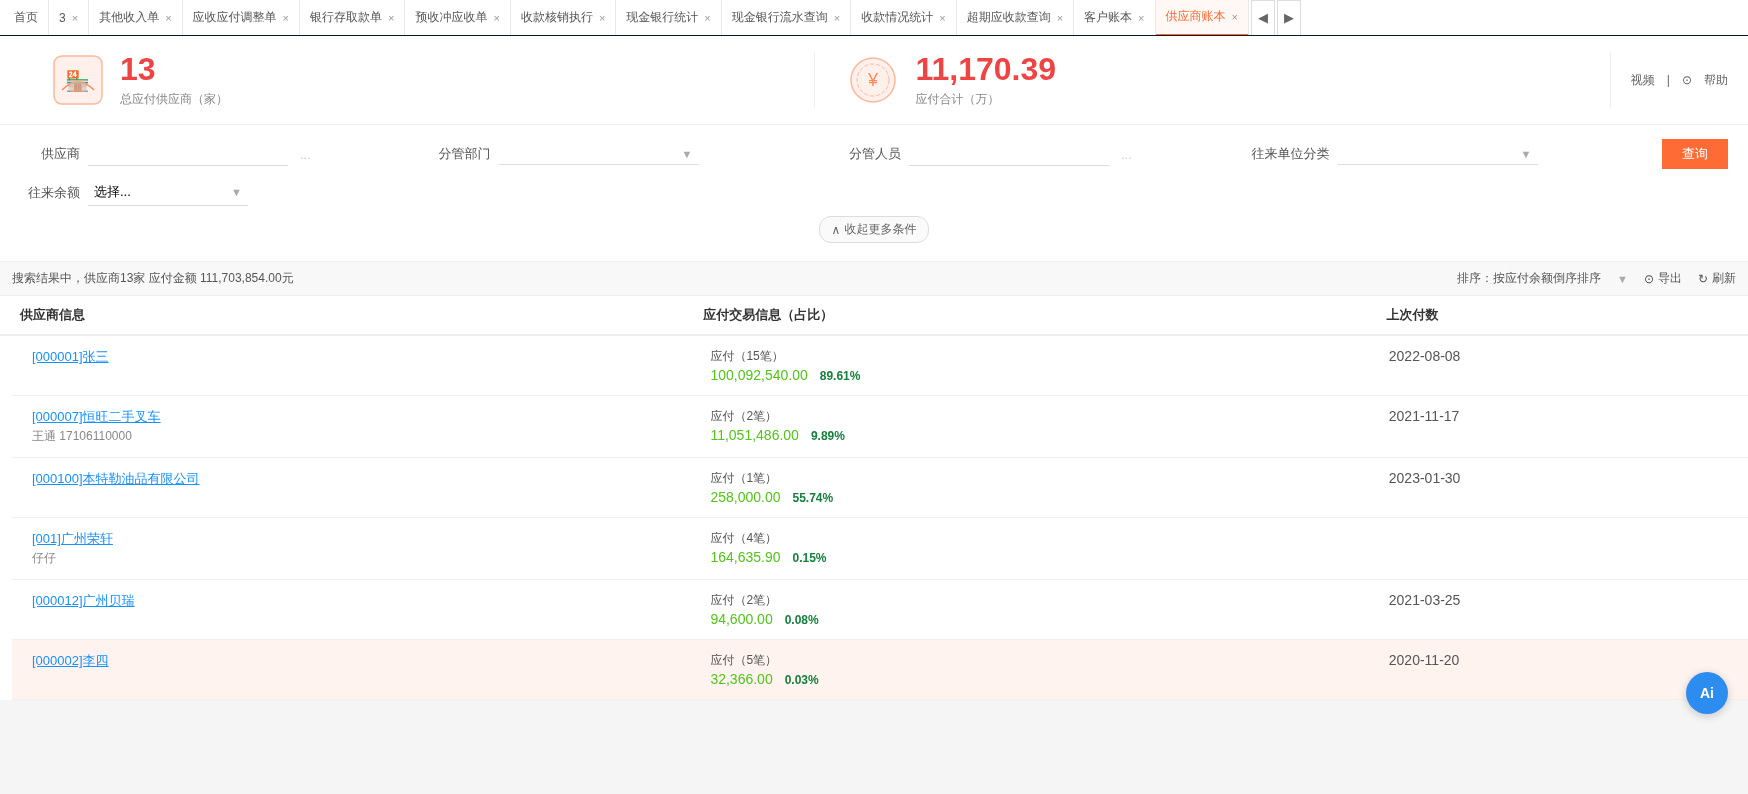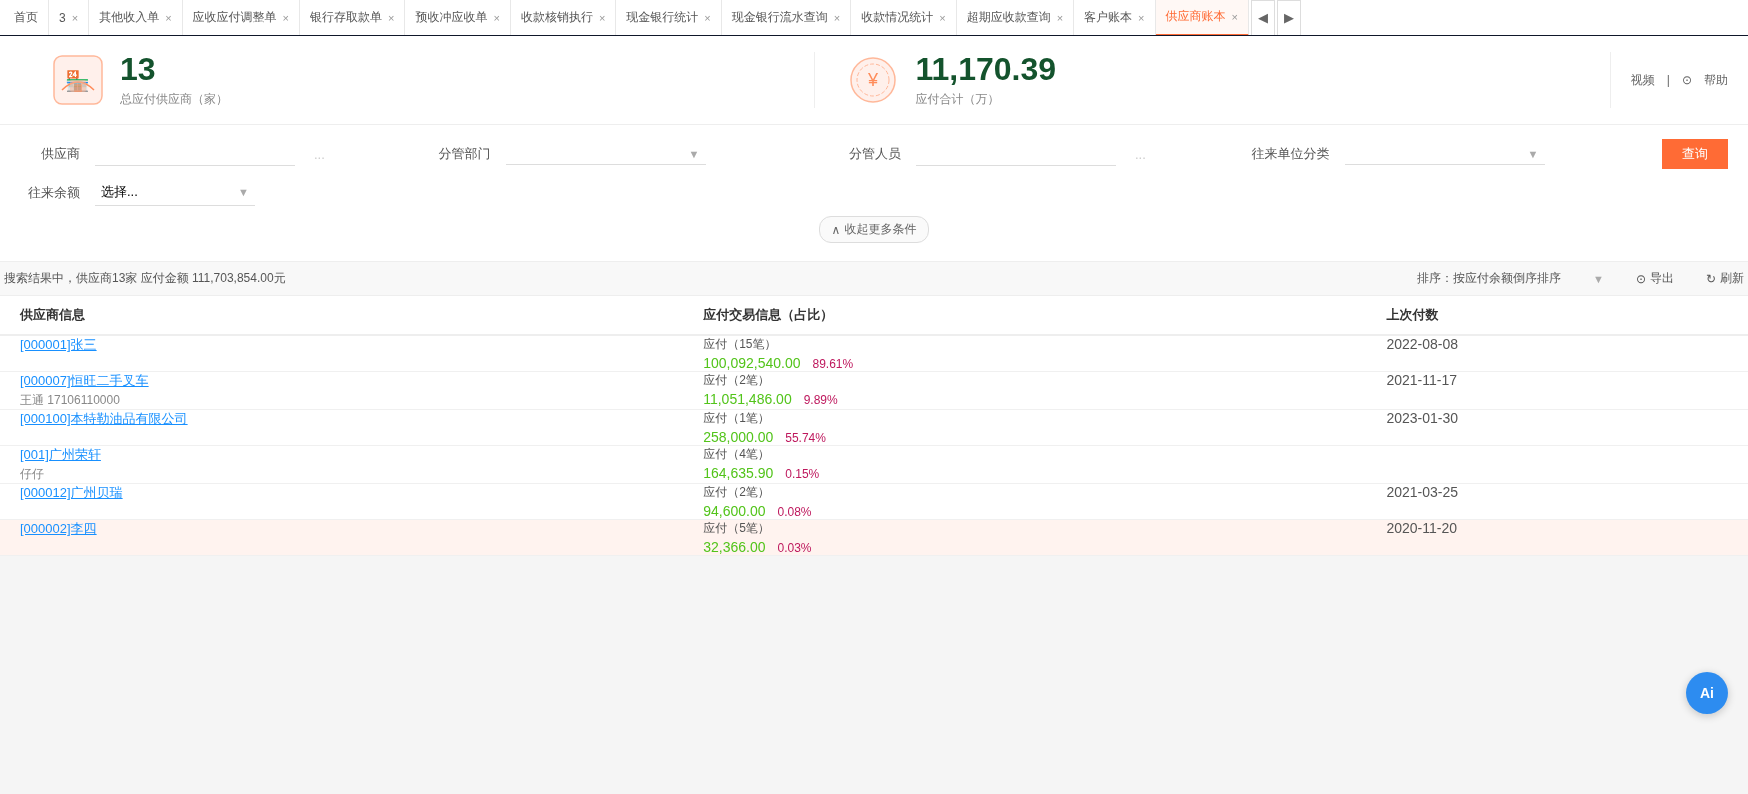--- a/index.html
+++ b/index.html
@@ -25,31 +25,31 @@
       align-items: center; gap: 0;
     }
     .stat-block {
       display: flex; align-items: center; gap: 14px; flex: 1;
       border-right: 1px solid #eee; padding: 0 30px;
     }
     .stat-block:last-child { border-right: none; }
     .stat-icon { width: 56px; height: 56px; display: flex; align-items: center; justify-content: center; }
     .stat-icon svg { width: 52px; height: 52px; }
     .stat-info { display: flex; flex-direction: column; }
-    .stat-number { font-size: 32px; font-weight: bold; color: #14532d; line-height: 1.1; }
+    .stat-number { font-size: 32px; font-weight: bold; color: #ef4444; line-height: 1.1; }
     .stat-label { font-size: 12px; color: #888; margin-top: 4px; }
     .header-actions { display: flex; align-items: center; gap: 12px; font-size: 12px; color: #666; margin-left: auto; padding-left: 20px; }
     .header-actions span { cursor: pointer; }
 
     
     .filter-area {
       background: #fff; padding: 14px 20px 10px; border-bottom: 1px solid #eee;
     }
     .filter-row { display: flex; align-items: center; gap: 20px; margin-bottom: 10px; }
-    .filter-item { display: flex; align-items: center; gap: 15px; flex: 1; }
+    .filter-item { display: flex; align-items: center; gap: 8px; flex: 1; }
     .filter-label { font-size: 13px; color: #555; white-space: nowrap; min-width: 60px; text-align: right; }
     .filter-input {
       flex: 1; border: none; border-bottom: 1px solid #ddd; padding: 4px 6px;
       font-size: 13px; color: #333; outline: none; background: transparent;
     }
     .filter-input-dots { color: #ccc; margin-left: 4px; }
     .filter-select {
       flex: 1; border: none; border-bottom: 1px solid #ddd; padding: 4px 6px;
       font-size: 13px; color: #333; background: transparent; outline: none;
       display: flex; align-items: center; justify-content: space-between; cursor: pointer;
@@ -62,45 +62,45 @@
     .collapse-btn {
       display: flex; align-items: center; justify-content: center; gap: 4px;
       color: #666; font-size: 12px; cursor: pointer; padding: 4px 12px;
       border: 1px solid #ddd; border-radius: 12px; background: #fafafa; margin: 0 auto 8px;
       width: fit-content;
     }
 
     
     .results-bar {
       display: flex; align-items: center; justify-content: space-between;
-      background: #f8f8f8; padding: 8px 4px; font-size: 12px; color: #555;
+      background: #f8f8f8; padding: 8px 12px; font-size: 12px; color: #555;
       border-bottom: 1px solid #eee;
     }
-    .results-actions { display: flex; align-items: center; gap: 32px; }
+    .results-actions { display: flex; align-items: center; gap: 16px; }
     .sort-select { font-size: 12px; color: #555; cursor: pointer; }
     .action-btn { display: flex; align-items: center; gap: 4px; cursor: pointer; font-size: 12px; color: #555; }
 
     
     .data-table { background: #fff; width: 100%; }
     .table-header {
       display: grid; grid-template-columns: 2fr 2fr 1fr;
       padding: 10px 20px; border-bottom: 2px solid #eee;
       font-size: 13px; color: #333; font-weight: bold;
     }
     .table-row {
       display: grid; grid-template-columns: 2fr 2fr 1fr;
-      padding: 0 20px; border-bottom: 1px solid #f0f0f0;
-      align-items: start; cursor: pointer;
+      padding: 12px 20px; border-bottom: 1px solid #f0f0f0;
+      align-items: start; cursor: pointer; margin-left: 12px;
     }
     .table-row.highlighted { background: #fff3ef; }
     .supplier-name { color: #1890ff; text-decoration: underline; font-size: 13px; cursor: pointer; }
     .supplier-sub { font-size: 12px; color: #888; margin-top: 2px; }
     .tx-label { font-size: 12px; color: #555; }
     .tx-amount { font-size: 14px; color: #52c41a; font-weight: 500; margin-top: 2px; }
-    .tx-pct { font-size: 12px; color: #be185d; margin-left: 12px; }
+    .tx-pct { font-size: 12px; color: #15803d; margin-left: 12px; font-weight: bold; }
     .tx-row { display: flex; align-items: baseline; gap: 0; }
     .last-pay { font-size: 14px; color: #555; }
 
     
     ::-webkit-scrollbar { width: 6px; height: 6px; }
     ::-webkit-scrollbar-track { background: #f1f1f1; }
     ::-webkit-scrollbar-thumb { background: #ccc; border-radius: 3px; }
   </style>
 </head>
 <body>

